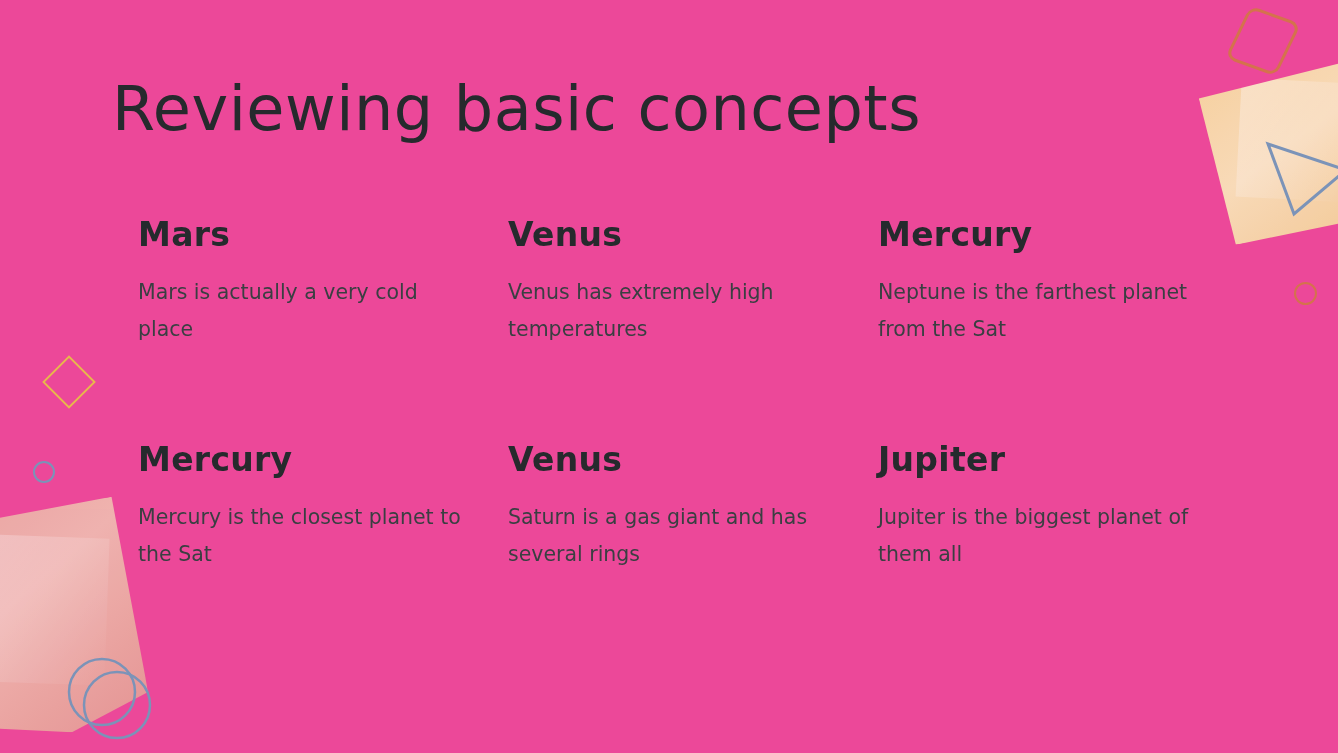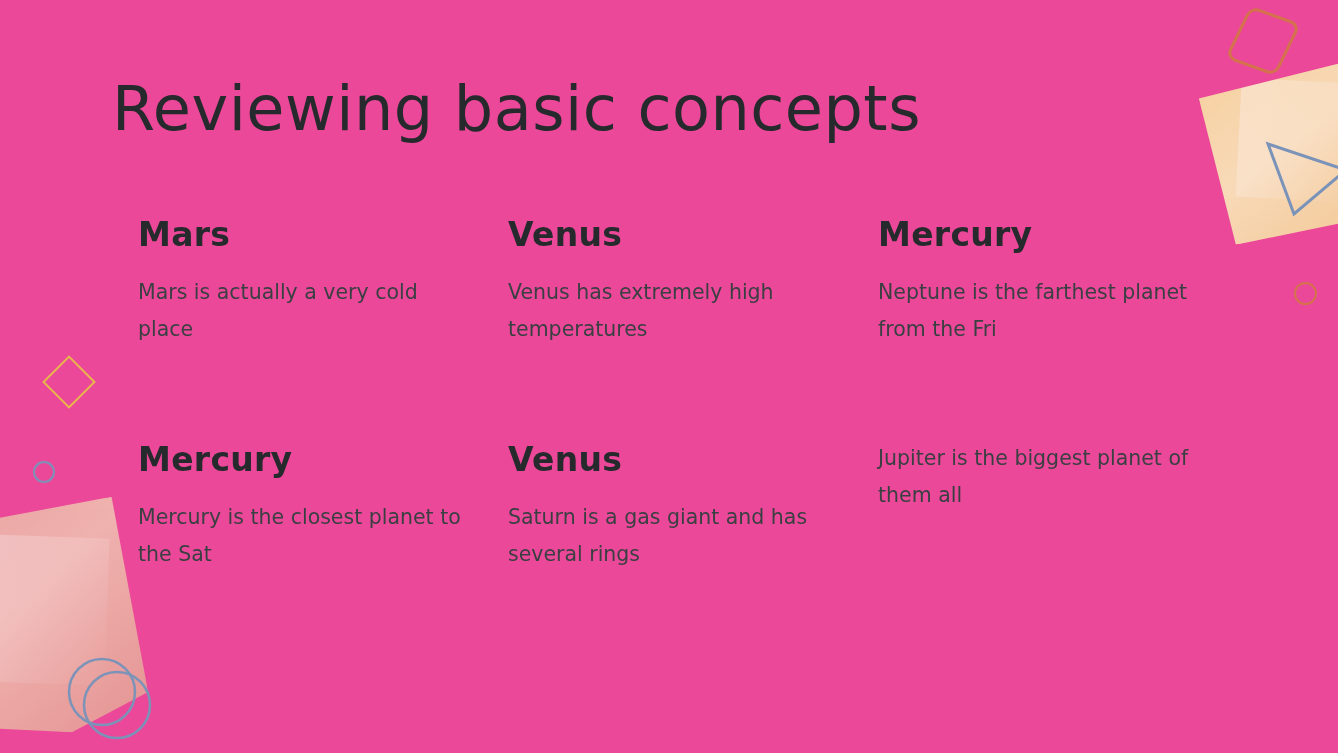--- a/index.html
+++ b/index.html
@@ -194,31 +194,32 @@
       <p>Mars is actually a very cold place</p>
     </div>
 
     <div class="cell">
       <h3>Venus</h3>
       <p>Venus has extremely high temperatures</p>
     </div>
 
     <div class="cell">
       <h3>Mercury</h3>
-      <p>Neptune is the farthest planet from the Fri</p>
+      <p>Neptune is the farthest planet from the Sat</p>
     </div>
 
     <div class="cell">
       <h3>Mercury</h3>
       <p>Mercury is the closest planet to the Sat</p>
     </div>
 
     <div class="cell">
       <h3>Venus</h3>
       <p>Saturn is a gas giant and has several rings</p>
     </div>
 
     <div class="cell">
+      <h3>Jupiter</h3>
       <p>Jupiter is the biggest planet of them all</p>
     </div>
 
   </div>
 </div>
 
 </body></html>

